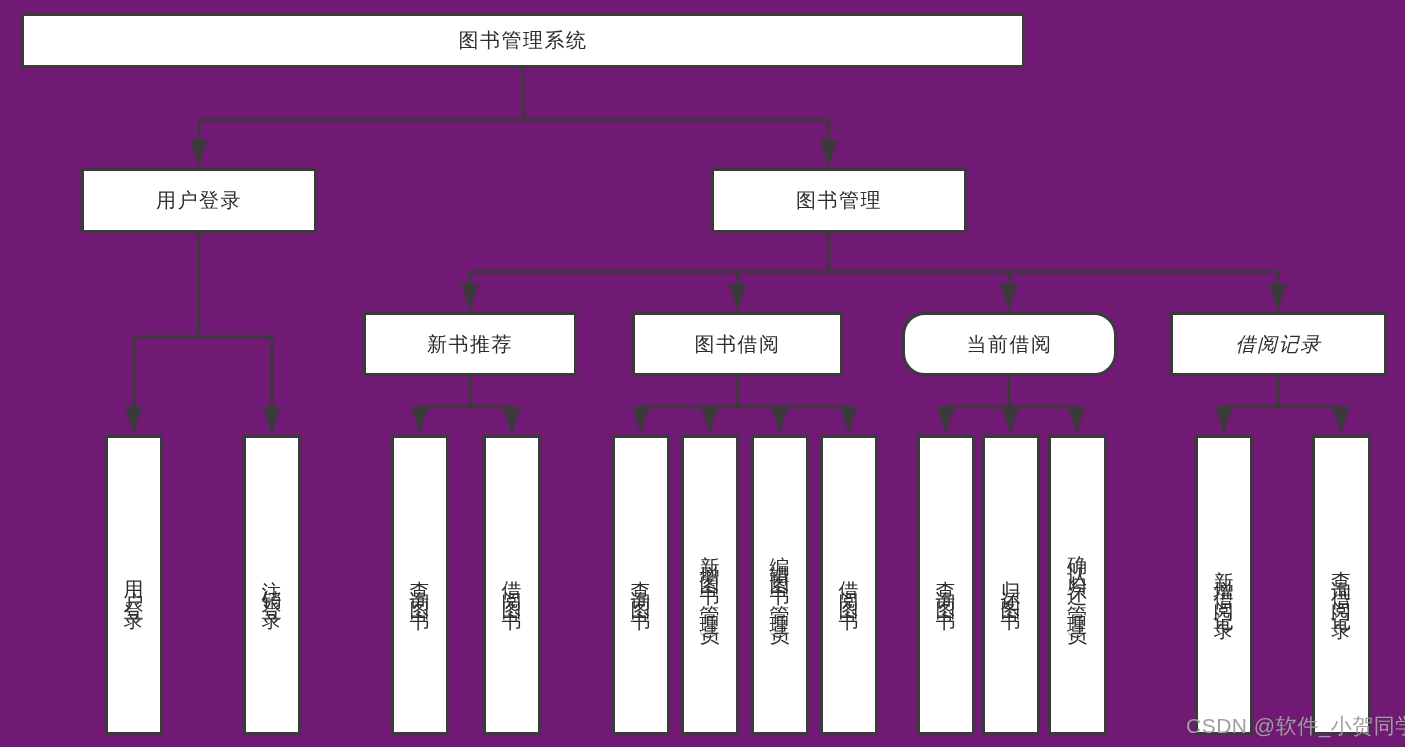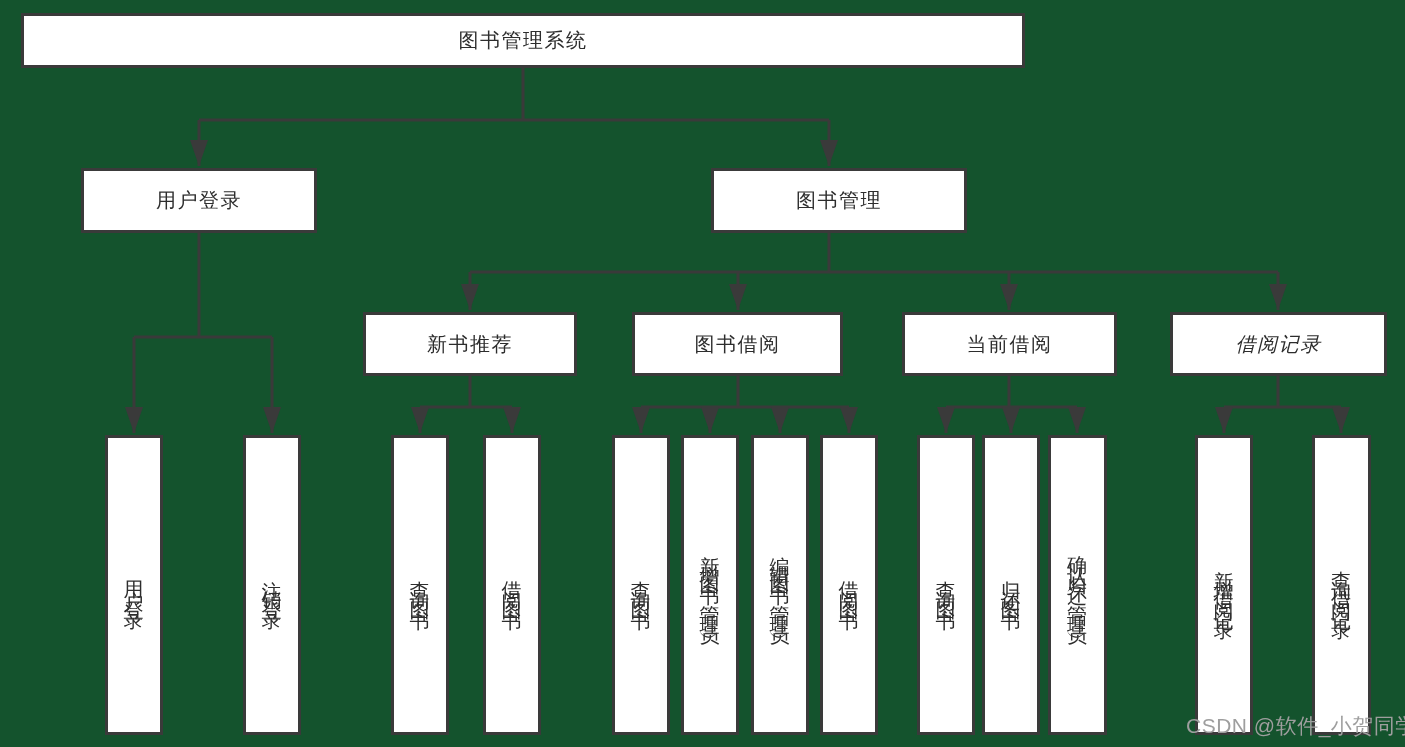--- a/index.html
+++ b/index.html
@@ -1,19 +1,19 @@
 <!DOCTYPE html>
 <html><head>
 <meta charset="utf-8">
 <style>
   html,body{margin:0;padding:0;background:#ffffff;}
   .canvas{
     position:relative;
     width:1405px;height:747px;
-    background:#14532d;
+    background:#701a75;
     font-family:"Liberation Sans","DejaVu Sans",sans-serif;
     color:#2d2d2d;
     overflow:hidden;
   }
   .connectors{position:absolute;left:0;top:0;width:1405px;height:747px;}
   .node{
     position:absolute;
     box-sizing:border-box;
     border:3px solid #3a3a3a;
     background:#ffffff;
@@ -97,21 +97,21 @@
     </g>
   </svg>
 
   <div class="node" style="left:21px;top:13px;width:1004px;height:55px;">图书管理系统</div>
 
   <div class="node" style="left:81px;top:168px;width:236px;height:65px;">用户登录</div>
   <div class="node" style="left:711px;top:168px;width:256px;height:65px;">图书管理</div>
 
   <div class="node" style="left:632px;top:312px;width:211px;height:64px;">图书借阅</div>
   <div class="node" style="left:363px;top:312px;width:214px;height:64px;">新书推荐</div>
-  <div class="node" style="left:902px;top:312px;width:215px;height:64px;">当前借阅</div>
+  <div class="node" style="left:902px;top:312px;width:215px;height:64px;border-radius:23px;">当前借阅</div>
   <div class="node" style="left:1170px;top:312px;width:217px;height:64px;font-style:italic;">借阅记录</div>
 
   <div class="node v" style="left:105px;top:435px;width:58px;height:300px;">用户登录</div>
   <div class="node v" style="left:243px;top:435px;width:58px;height:300px;">注销登录</div>
 
   <div class="node v" style="left:391px;top:435px;width:58px;height:300px;">查询图书</div>
   <div class="node v" style="left:483px;top:435px;width:58px;height:300px;">借阅图书</div>
 
   <div class="node v" style="left:612px;top:435px;width:58px;height:300px;">查询图书</div>
   <div class="node v" style="left:681px;top:435px;width:58px;height:300px;">新增图书（管理员）</div>

